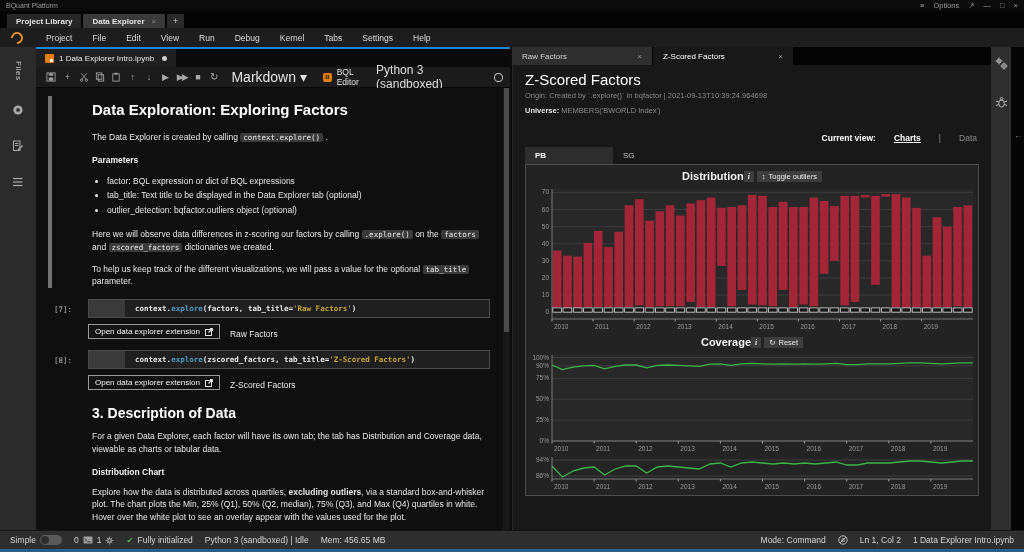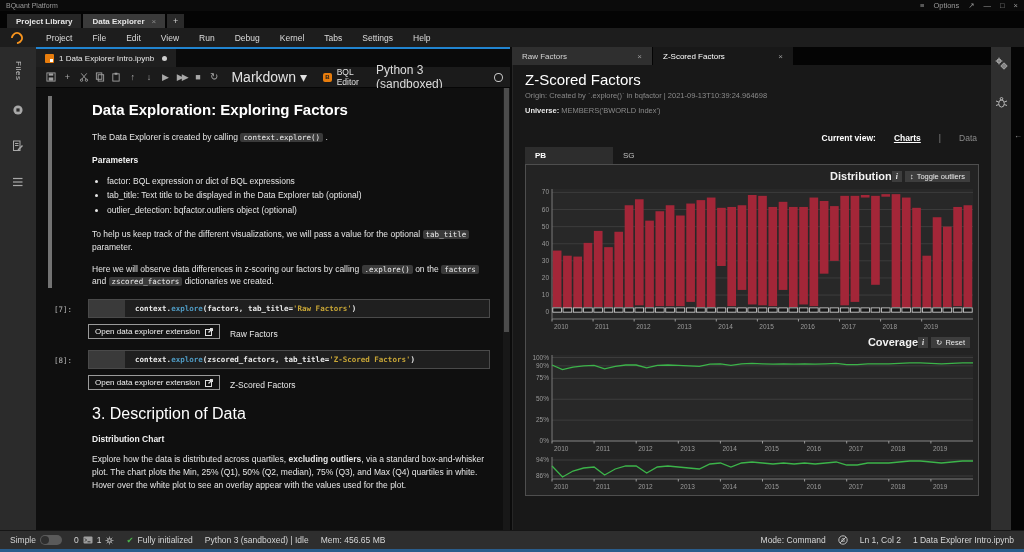--- a/index.html
+++ b/index.html
@@ -43,21 +43,21 @@
   .bqlicon{width:9px;height:9px;background:#e87d0d;border-radius:2px;color:#1a1a1a;font-size:6px;
            font-weight:bold;display:flex;align-items:center;justify-content:center}
   .kernelname{margin-left:auto;display:flex;align-items:center;gap:6px;font-size:12px;color:#dcdcdc}
   .kcircle{width:9px;height:9px;border:1px solid #c8c8c8;border-radius:50%}
   .nbcontent{flex:1;position:relative;padding:8px 20px 0 12px;overflow:hidden;background:#0f0f0f}
   .scrollbar{position:absolute;right:0;top:0;bottom:0;width:7px;background:#181818}
   .thumb{position:absolute;top:0;left:1px;width:5px;height:244px;background:#4c4c4c}
   .mdcell{border-left:4px solid #737373;padding-left:40px;padding-top:1px}
   .mdcell2{border-left:4px solid transparent;padding-left:40px}
   .h1{font-size:15px;font-weight:bold;color:#fff;margin:4px 0 13px}
-  .h3{font-size:16px;font-weight:normal;color:#fff;margin:15px 0 9px}
+  .h3{font-size:14px;font-weight:bold;color:#fff;margin:15px 0 9px}
   .p{font-size:8.5px;line-height:1.5;color:#e6e6e6;margin-bottom:9px;max-width:402px}
   .bh{font-size:8.5px;font-weight:bold;color:#f0f0f0;margin:11px 0 9px}
   ul.mdl{margin:9px 0 11px 15px;max-width:390px}
   ul.mdl li{font-size:8.5px;line-height:1.7;color:#e6e6e6}
   .ic{font-family:"DejaVu Sans Mono",monospace;font-size:7.5px;background:#3a3a3a;
       padding:0 3px;border-radius:2px;color:#eee}
   .cellrow{position:relative;margin-top:11px}
   .cprompt{position:absolute;left:6px;top:6px;font-family:"DejaVu Sans Mono",monospace;font-size:7.5px;color:#b8b8b8}
   .codebox{margin-left:40px;width:402px;background:#1f1f1f;border:1px solid #4a4a4a;display:flex;height:19px}
   .cgutter{width:36px;background:#3a3a3a;flex:none}
@@ -80,21 +80,21 @@
   .rorigin{font-size:7.5px;color:#8a8a8a;margin-top:3px}
   .runiverse{font-size:7.5px;color:#8a8a8a;margin-top:6px}
   .runiverse b{color:#e8e8e8}
   .viewrow{position:absolute;right:14px;top:68px;font-size:8.5px;display:flex;gap:18px;color:#8a8a8a}
   .viewrow .lbl{color:#fff;font-weight:bold}
   .viewrow .charts{color:#fff;font-weight:bold;text-decoration:underline}
   .ftabs{display:flex;margin-top:32px;height:17px}
   .ftab{width:88px;display:flex;align-items:center;padding-left:10px;font-size:8px;color:#c0c0c0}
   .ftab.active{background:#2d2d2d;color:#fff;font-weight:bold}
   .card{border:1px solid #4e4e4e;background:#232323;padding-bottom:4px}
-  .chead{display:flex;align-items:center;justify-content:flex-end;padding:5px 8px 3px}
+  .chead{display:flex;align-items:center;justify-content:center;padding:5px 8px 3px}
   .ctitle{font-size:11px;font-weight:bold;color:#f2f2f2}
   .cbtns{display:flex;gap:3px}
   .cbtn{background:#3d3d3d;color:#ececec;font-size:7.5px;padding:1px 5px;display:flex;align-items:center;gap:3px}
   .cbtn.sq{padding:1px 4px;font-weight:bold;font-family:"Liberation Serif",serif;font-style:italic}
   svg.chart{display:block;margin:0 auto}
   
   .rstrip{width:20px;flex:none;background:#2f2f2f;display:flex;flex-direction:column;align-items:center;
           padding-top:10px;gap:26px}
   .redge{width:14px;flex:none;background:#050505;position:relative}
   .redge .arr{position:absolute;top:84px;left:3px;color:#999;font-size:8px}
@@ -233,22 +233,22 @@
 
         <div class="mdcell">
           <div class="h1">Data Exploration: Exploring Factors</div>
           <div class="p"><span>The Data Explorer is created by calling </span><span class="ic">context.explore()</span><span> .</span></div>
           <div class="bh">Parameters</div>
           <ul class="mdl">
             <li>factor: BQL expression or dict of BQL expressions</li>
             <li>tab_title: Text title to be displayed in the Data Explorer tab (optional)</li>
             <li>outlier_detection: bqfactor.outliers object (optional)</li>
           </ul>
+          <div class="p"><span>Here we will observe data differences in z-scoring our factors by calling </span><span class="ic">.explore()</span><span> on the </span><span class="ic">factors</span><span> and </span><span class="ic">zscored_factors</span><span> dictionaries we created.</span></div>
           <div class="p"><span>To help us keep track of the different visualizations, we will pass a value for the optional </span><span class="ic">tab_title</span><span> parameter.</span></div>
-          <div class="p"><span>Here we will observe data differences in z-scoring our factors by calling </span><span class="ic">.explore()</span><span> on the </span><span class="ic">factors</span><span> and </span><span class="ic">zscored_factors</span><span> dictionaries we created.</span></div>
         </div>
 
         <div class="cellrow">
           <span class="cprompt">[7]:</span>
           <div class="codebox">
             <div class="cgutter"></div>
             <div class="codeline"><span>context.</span><span class="tok-fn">explore</span><span>(factors, tab_title=</span><span class="tok-str">'Raw Factors'</span><span>)</span></div>
           </div>
         </div>
         <div class="outrow">
@@ -279,20 +279,21 @@
                 <line x1="3.5" y1="4.5" x2="7.5" y2="0.5" stroke="#e0e0e0" stroke-width="1.2"></line>
                 <line x1="5" y1="0.5" x2="7.5" y2="0.5" stroke="#e0e0e0"></line>
                 <line x1="7.5" y1="0.5" x2="7.5" y2="3" stroke="#e0e0e0"></line>
               </svg>
           </span>
           <span class="outlabel">Z-Scored Factors</span>
         </div>
 
         <div class="mdcell2">
           <div class="h3">3. Description of Data</div>
+          <div class="p">For a given Data Explorer, each factor will have its own tab; the tab has Distribution and Coverage data, viewable as charts or tabular data.</div>
           <div class="bh">Distribution Chart</div>
           <div class="p"><span>Explore how the data is distributed across quartiles, </span><b>excluding outliers</b><span>, via a standard box-and-whisker plot. The chart plots the Min, 25% (Q1), 50% (Q2, median), 75% (Q3), and Max (Q4) quartiles in white. Hover over the white plot to see an overlay appear with the values used for the plot.</span></div>
         </div>
 
         <div class="scrollbar">
           <div class="thumb"></div>
         </div>
       </div>
     </div>
 

